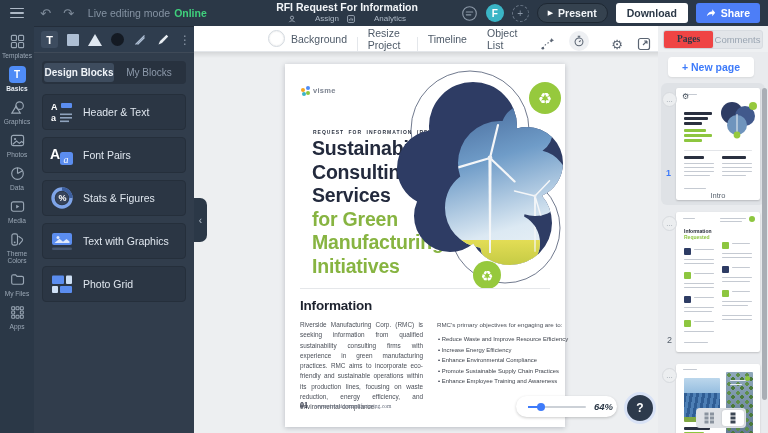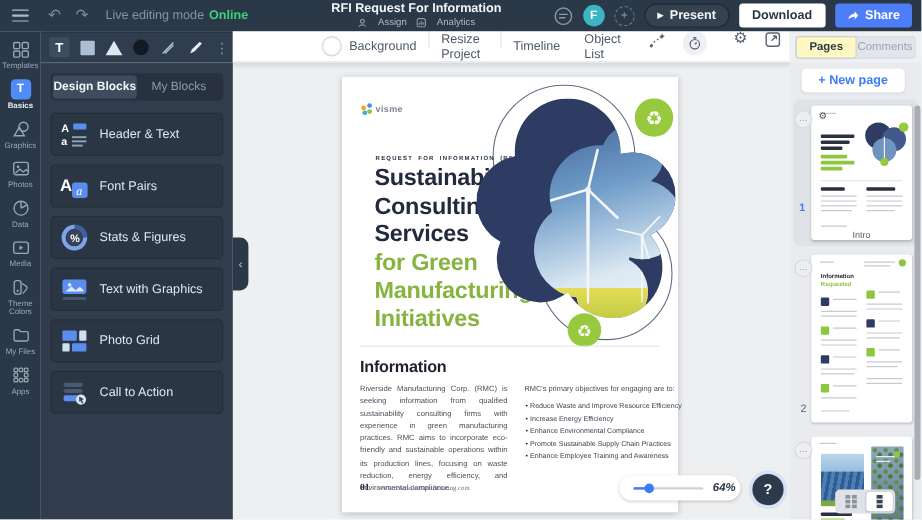--- a/index.html
+++ b/index.html
@@ -11,21 +11,21 @@
     display:flex;align-items:center;z-index:30;}
   .hamburger{width:34px;height:26px;display:flex;flex-direction:column;justify-content:center;
     align-items:center;gap:3px;cursor:pointer;}
   .hamburger i{display:block;width:14px;height:1.6px;background:#aeb9c6;border-radius:1px;}
   .histbtn{color:#7e8b9a;font-size:13px;margin:0 6px;cursor:pointer;line-height:1;}
   .live-label{color:#8593a3;font-size:10.5px;margin-left:8px;}
   .online{color:#3fd07c;font-size:10.5px;font-weight:bold;margin-left:4px;}
   .title-wrap{position:absolute;left:247px;top:0;width:200px;height:26px;text-align:center;}
   .proj-title{color:#f2f5f8;font-size:10.5px;font-weight:bold;line-height:11px;margin-top:2px;}
   .title-actions{display:flex;justify-content:center;gap:8px;margin-top:1px;}
-  .mini-pill{display:flex;align-items:center;gap:9px;color:#aeb9c6;font-size:8px;cursor:pointer;}
+  .mini-pill{display:flex;align-items:center;gap:19px;color:#aeb9c6;font-size:8px;cursor:pointer;}
   .mini-pill svg{display:block;}
   .topbar-right{position:absolute;right:8px;top:0;height:26px;display:flex;align-items:center;gap:8px;}
   .comment-btn{cursor:pointer;display:flex;}
   .avatar{width:18px;height:18px;border-radius:50%;background:#3ab5c6;color:#fff;font-size:10px;
     font-weight:bold;display:flex;align-items:center;justify-content:center;cursor:pointer;}
   .add-collab{width:15px;height:15px;border-radius:50%;border:1px dashed #6b7888;color:#8b98a7;
     font-size:10px;display:flex;align-items:center;justify-content:center;cursor:pointer;}
   .present-btn{height:18px;padding:0 10px;border-radius:10px;background:#35424f;border:1px solid #1e2833;
     color:#f2f5f8;font-size:10.5px;font-weight:bold;display:flex;align-items:center;gap:5px;cursor:pointer;}
   .present-btn .play{font-size:7px;color:#fff;font-family:"DejaVu Sans",sans-serif;}
@@ -40,37 +40,37 @@
     gap:9px;padding-left:7px;z-index:25;}
   .tool{cursor:pointer;display:flex;align-items:center;justify-content:center;}
   .tool-t{width:17px;height:17px;border-radius:3px;background:#3d4c5f;color:#fff;
     font-size:11px;font-weight:bold;}
   .shape-sq{width:12px;height:12px;background:#aebfd4;border-radius:1px;}
   .shape-tri{width:0;height:0;border-left:7px solid transparent;border-right:7px solid transparent;
     border-bottom:12px solid #dfe7f0;}
   .shape-ci{width:13px;height:13px;border-radius:50%;background:#141a23;}
   .tool-dots{color:#8b98a7;font-size:12px;font-family:"DejaVu Sans",sans-serif;}
   .toolbar-white{position:absolute;left:194px;top:26px;width:464px;height:26px;background:#ffffff;
-    border-bottom:1px solid #e3e6ea;box-sizing:border-box;display:flex;align-items:flex-start;z-index:25;}
+    border-bottom:1px solid #e3e6ea;box-sizing:border-box;display:flex;align-items:flex-end;z-index:25;}
   .tb-item{display:flex;align-items:center;gap:6px;color:#4e5a68;font-size:10.5px;cursor:pointer;
     padding:0 10px;height:100%;}
   .bg-swatch{width:15px;height:15px;border-radius:50%;background:#fff;border:1px solid #d3d9df;
     box-shadow:inset 0 0 2px rgba(0,0,0,.12);}
   .tb-sep{width:1px;height:14px;background:#e4e7eb;}
   .tb-icon{color:#5a6472;cursor:pointer;padding:0 7px;display:flex;align-items:center;}
   .timer-wrap{width:20px;height:20px;border-radius:50%;background:#eef0f3;display:flex;
     align-items:center;justify-content:center;}
   .gear-glyph{font-family:"DejaVu Sans",sans-serif;font-size:13px;line-height:1;}
   .pages-toolbar{position:absolute;left:658px;top:26px;width:110px;height:26px;background:#eef0f2;
     display:flex;align-items:center;justify-content:center;z-index:25;}
   .seg{display:flex;width:100px;height:19px;background:#e2e5e9;border:1px solid #d8dce1;
     border-radius:3px;box-sizing:border-box;}
   .seg-btn{flex:1;display:flex;align-items:center;justify-content:center;font-size:9.5px;
     color:#9aa5b2;cursor:pointer;border-radius:2px;}
-  .seg-btn.active{background:#fef9c3;color:#2c3947;font-weight:bold;box-shadow:0 0 2px rgba(0,0,0,.15);}
+  .seg-btn.active{background:#ef4444;color:#2c3947;font-weight:bold;box-shadow:0 0 2px rgba(0,0,0,.15);font-family:Liberation Serif, serif;}
 
   
   .iconbar{position:absolute;left:0;top:26px;width:34px;height:407px;background:#2b3847;z-index:20;
     display:flex;flex-direction:column;align-items:center;padding-top:7px;box-sizing:border-box;}
   .nav-item{width:34px;display:flex;flex-direction:column;align-items:center;margin-bottom:7px;
     cursor:pointer;color:#97a4b3;}
   .nav-item .nav-ic{height:17px;display:flex;align-items:center;justify-content:center;}
   .nav-item .nav-lb{font-size:6.6px;margin-top:2px;text-align:center;line-height:7px;color:#9aa7b5;}
   .nav-item.active .nav-lb{color:#e8eef5;font-weight:bold;}
   .basics-badge{width:17px;height:17px;border-radius:4px;background:#4f8cf7;color:#fff;font-size:10px;
@@ -441,30 +441,20 @@
       <span class="blk-lb">Text with Graphics</span>
     </div>
     <div class="block-item">
       <svg class="blk-ic" viewBox="0 0 24 24">
           <rect x="2" y="3.5" width="12" height="8.5" rx="1" fill="#5b8def"></rect>
           <rect x="16" y="3.5" width="6" height="8.5" rx="1" fill="#cfe0f5"></rect>
           <rect x="2" y="14" width="6" height="7" rx="1" fill="#cfe0f5"></rect>
           <rect x="10" y="14" width="12" height="7" rx="1" fill="#5b8def"></rect>
         </svg>
       <span class="blk-lb">Photo Grid</span>
-    </div>
-    <div class="block-item">
-      <svg class="blk-ic" viewBox="0 0 24 24">
-          <rect x="3" y="4" width="16" height="3.4" rx="1.7" fill="#4a5a70"></rect>
-          <rect x="3" y="9.2" width="16" height="3.4" rx="1.7" fill="#4a5a70"></rect>
-          <rect x="3" y="14.4" width="13" height="5" rx="1.6" fill="#5b8def"></rect>
-          <circle cx="17.5" cy="18" r="4.2" fill="#dce6f2"></circle>
-          <path d="M16 15.5 L20 17.8 L18.2 18.4 L19.4 20.6 L18.3 21.2 L17.1 19 L16 20 Z" fill="#36435a"></path>
-        </svg>
-      <span class="blk-lb">Call to Action</span>
     </div>
   </div>
 
   <div class="collapse-handle">
     <span>‹</span>
   </div>
 
   <div class="canvas">
     <div class="page">
       <div class="brand">

